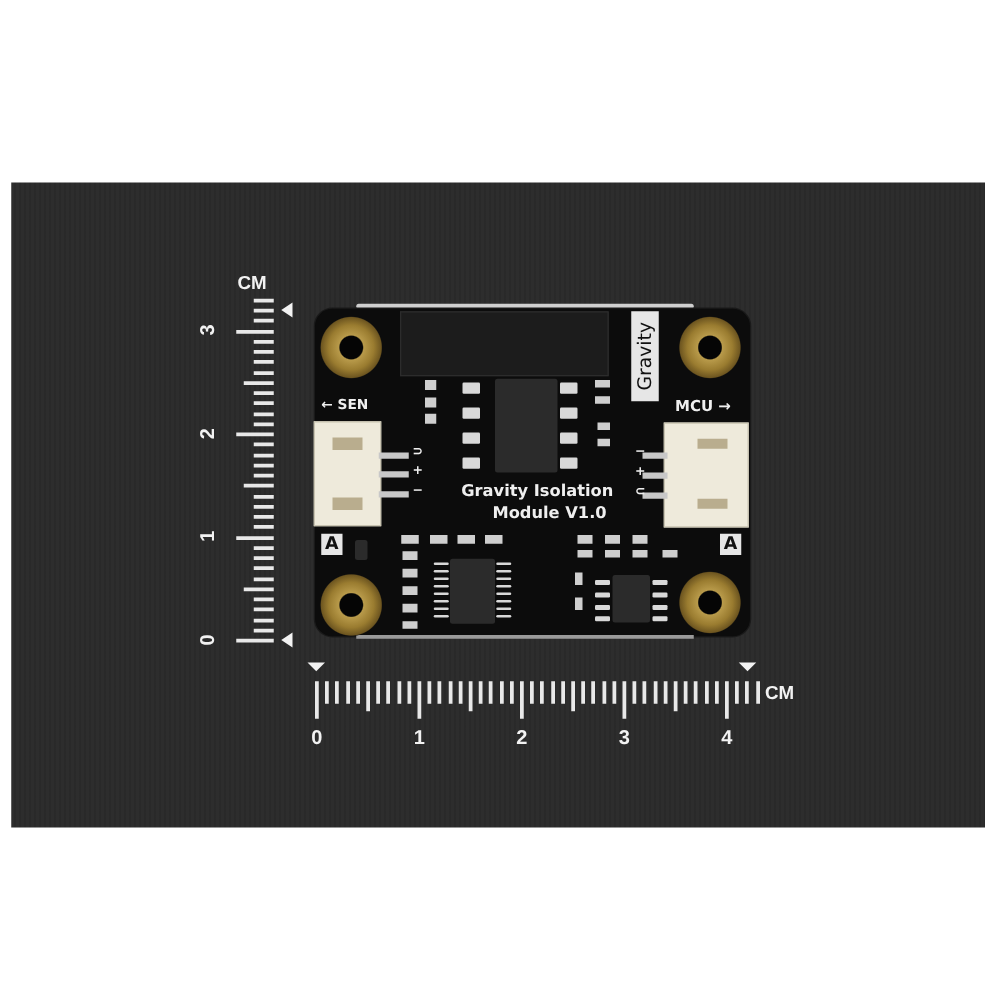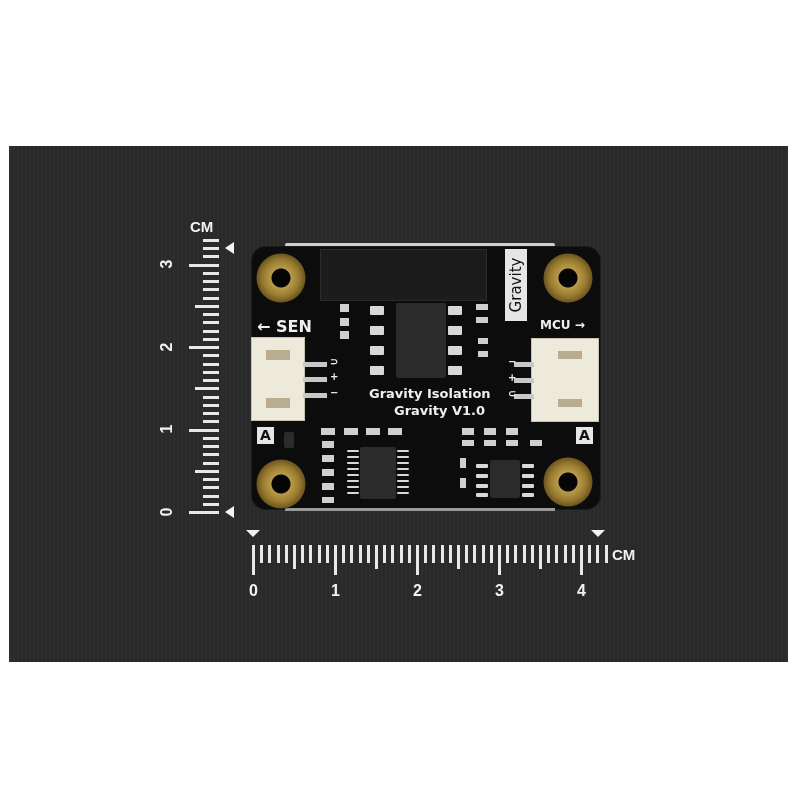--- a/index.html
+++ b/index.html
@@ -164,23 +164,23 @@
 <div class="pad" style="left:448px;top:366px;width:14px;height:9px;"></div>
 <div class="smd" style="left:340px;top:304px;width:9px;height:8px;"></div>
 <div class="smd" style="left:340px;top:318px;width:9px;height:8px;"></div>
 <div class="smd" style="left:340px;top:331px;width:9px;height:8px;"></div>
 <div class="smd" style="left:476px;top:304px;width:12px;height:6px;"></div>
 <div class="smd" style="left:476px;top:317px;width:12px;height:6px;"></div>
 <div class="smd" style="left:478px;top:338px;width:10px;height:6px;"></div>
 <div class="smd" style="left:478px;top:351px;width:10px;height:6px;"></div>
 
 <div class="silk" style="left:369px;top:386px;font-size:13px;">Gravity Isolation</div>
-<div class="silk" style="left:394px;top:403px;font-size:13px;">Gravity V1.0</div>
-
-<div class="silk" style="left:257px;top:317px;font-size:16px;"><span>←</span> <span>SEN</span></div>
+<div class="silk" style="left:394px;top:403px;font-size:13px;">Module V1.0</div>
+
+<div class="silk" style="left:257px;top:317px;font-size:11px;"><span>←</span> <span>SEN</span></div>
 <div class="conn" style="left:251px;top:337px;width:52px;height:82px;">
   <div class="slot" style="left:14px;top:12px;width:24px;height:10px;"></div>
   <div class="slot" style="left:14px;top:60px;width:24px;height:10px;"></div>
 </div>
 <div class="pin" style="left:303px;top:362px;width:24px;"></div>
 <div class="pin" style="left:303px;top:377px;width:24px;"></div>
 <div class="pin" style="left:303px;top:393px;width:24px;"></div>
 <div class="silk" style="left:330px;top:356px;font-size:10px;">⊃</div>
 <div class="silk" style="left:330px;top:371px;font-size:10px;">+</div>
 <div class="silk" style="left:330px;top:387px;font-size:10px;">−</div>

